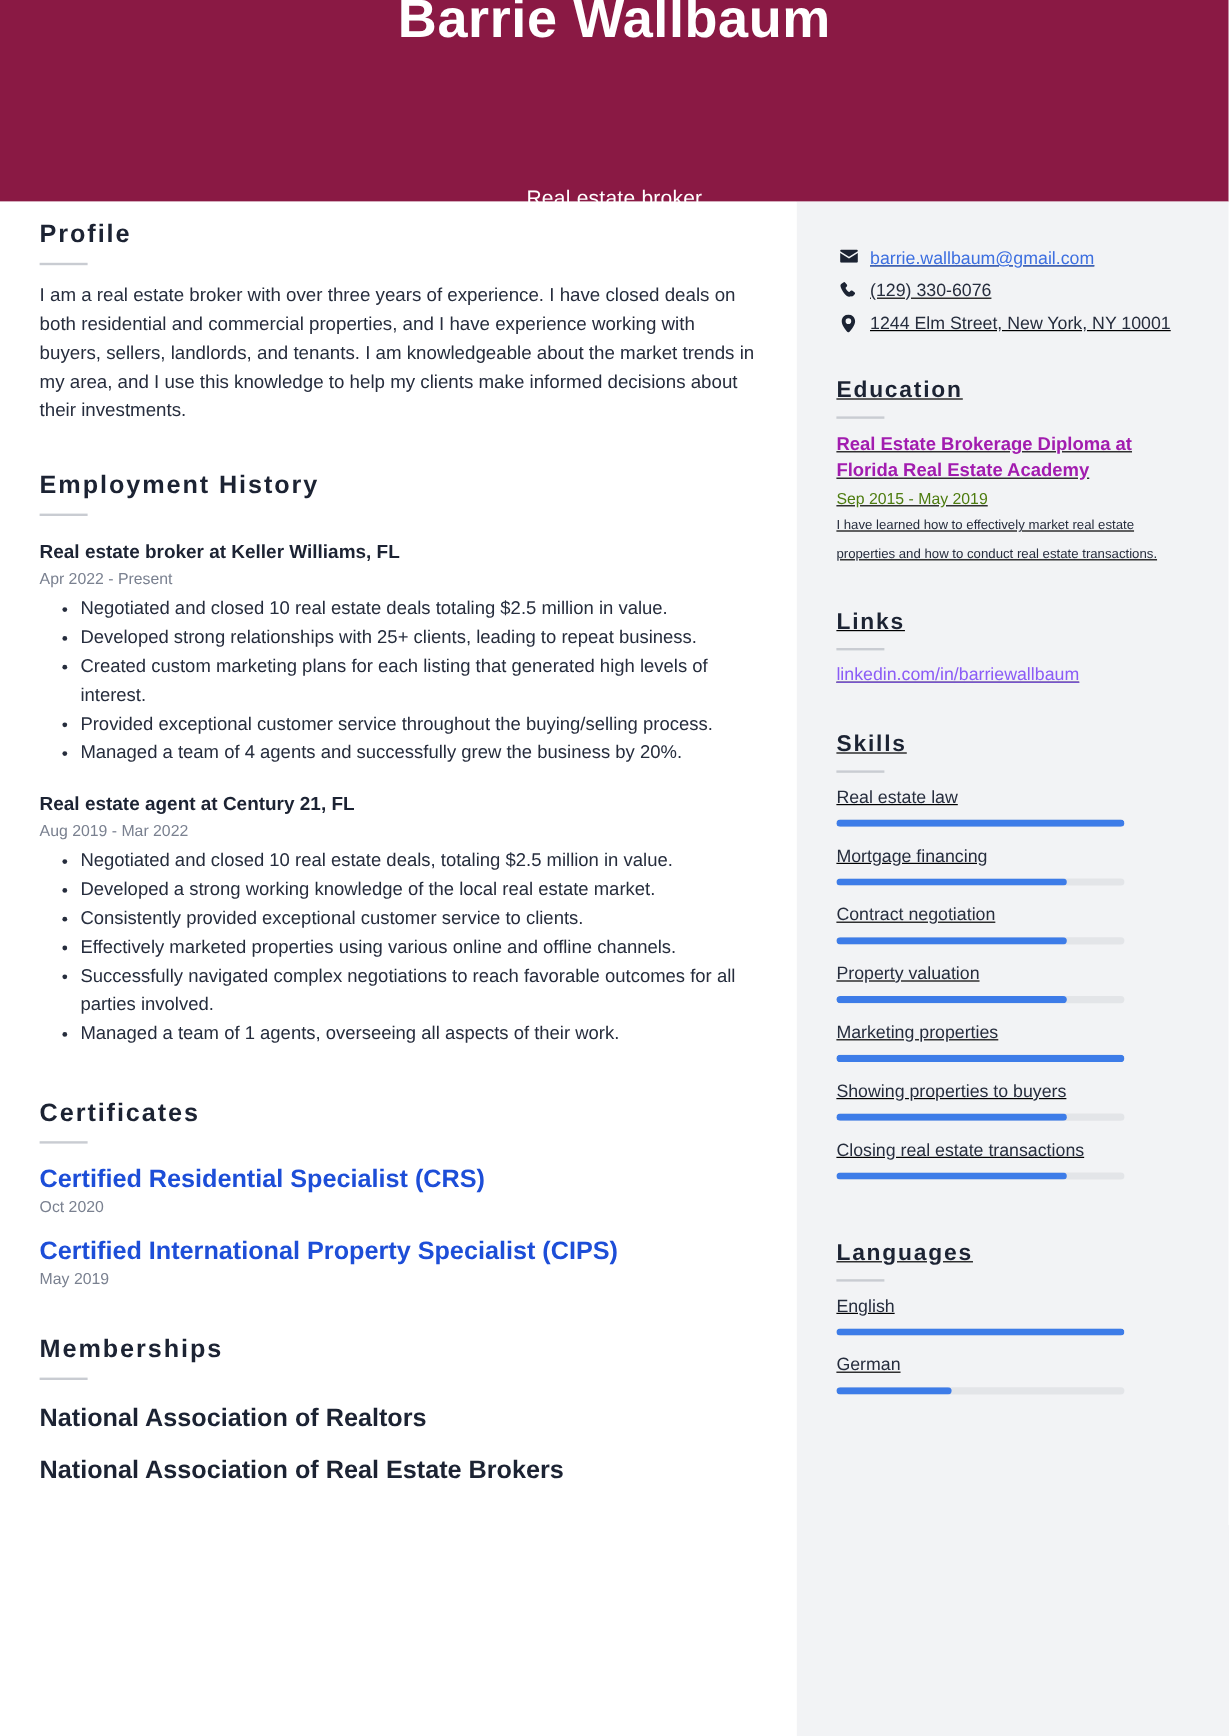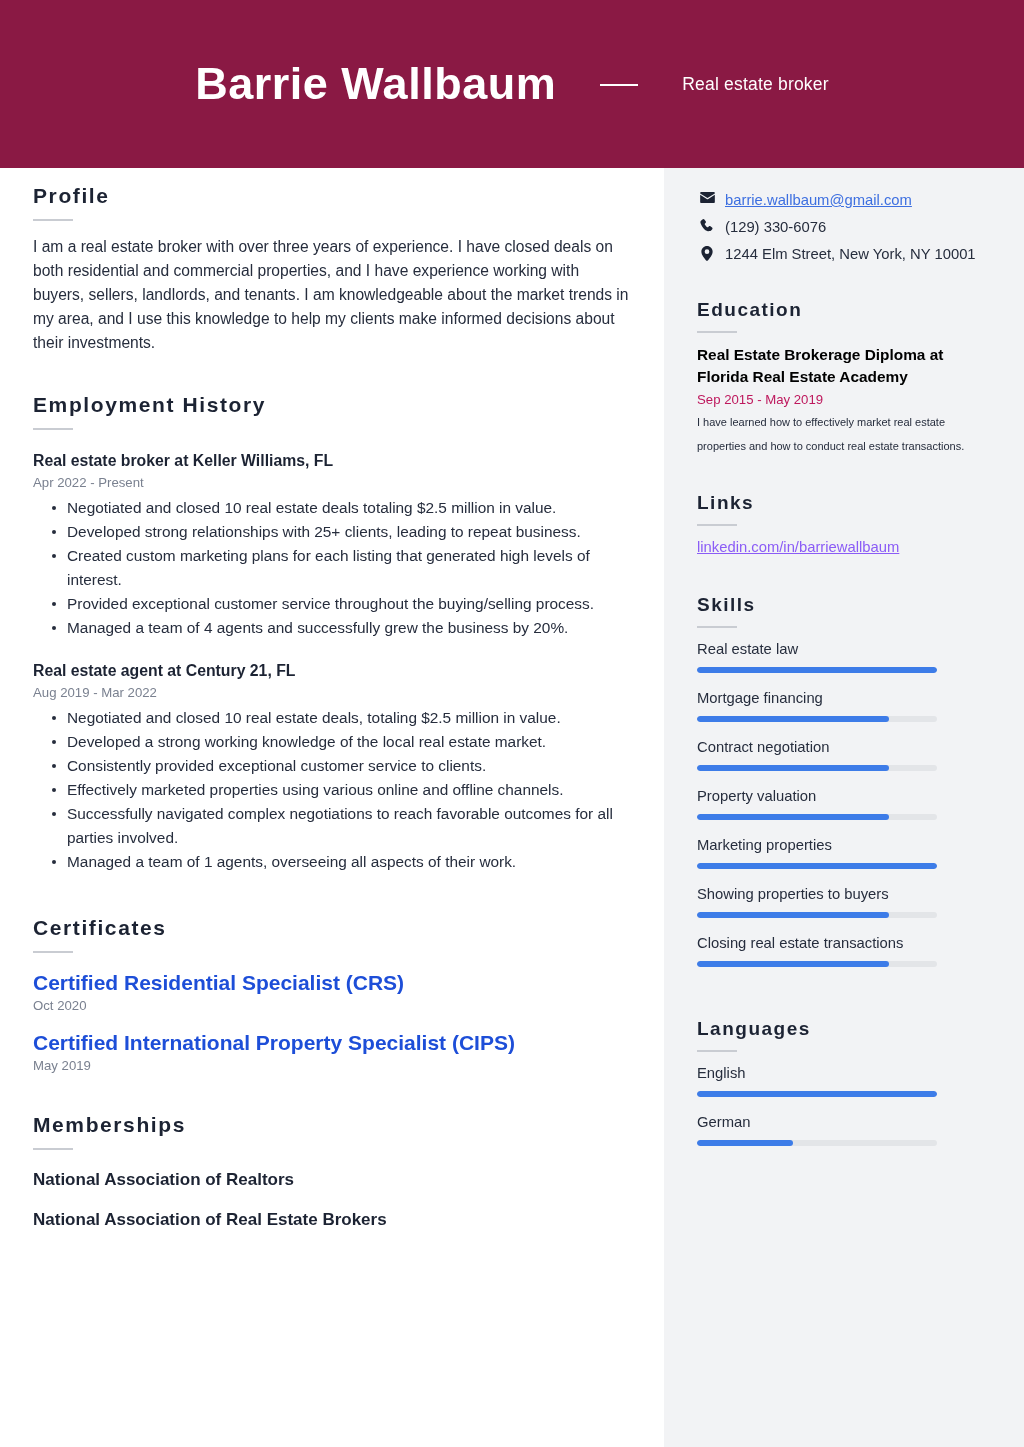--- a/index.html
+++ b/index.html
@@ -18,20 +18,21 @@
     background: #ffffff;
     overflow: hidden;
   }
 
   
   .header {
     width: 1024px;
     height: 168px;
     background: #8a1944;
     display: flex;
+    flex-direction: column;
     align-items: center;
     justify-content: center;
     gap: 44px;
   }
   .header-name {
     font-size: 45px;
     font-weight: 700;
     color: #ffffff;
     letter-spacing: 0.5px;
     line-height: 1.05;
@@ -58,21 +59,22 @@
     align-items: stretch;
   }
   .main-col {
     width: 664px;
     background: #ffffff;
     padding: 16px 34px 0 33px;
   }
   .side-col {
     width: 360px;
     background: #f2f3f5;
-    padding: 22px 36px 0 33px;
+    padding: 38px 36px 0 33px;
+    text-decoration: underline;
   }
 
   
   .section { margin-bottom: 4px; }
   .sec-head {
     font-size: 21px;
     font-weight: 700;
     color: #1c2333;
     letter-spacing: 1.6px;
   }
@@ -140,21 +142,21 @@
     font-weight: 700;
     color: #1d4ed8;
   }
   .cert-date {
     font-size: 13.2px;
     color: #7a8190;
     margin-top: 3px;
   }
 
   .mem-item {
-    font-size: 17px;
+    font-size: 21px;
     font-weight: 700;
     color: #1c2333;
     margin-top: 20px;
   }
   .mem-item:first-of-type { margin-top: 0; }
 
   
   .gap-profile { height: 34px; }
   .gap-emp { height: 38px; }
   .gap-cert { height: 36px; }
@@ -185,26 +187,26 @@
     font-size: 14.8px;
     line-height: 21px;
     color: #3d6fe0;
     text-decoration: underline;
   }
 
   .edu-entry { }
   .edu-title {
     font-size: 15.4px;
     font-weight: 700;
-    color: #000000;
+    color: #a21caf;
     line-height: 22px;
   }
   .edu-date {
     font-size: 13.2px;
-    color: #be185d;
+    color: #4d7c0f;
     margin-top: 2px;
     line-height: 19px;
   }
   .edu-desc {
     font-size: 11px;
     line-height: 23.5px;
     color: #262d3d;
     margin-top: 2px;
   }
 

